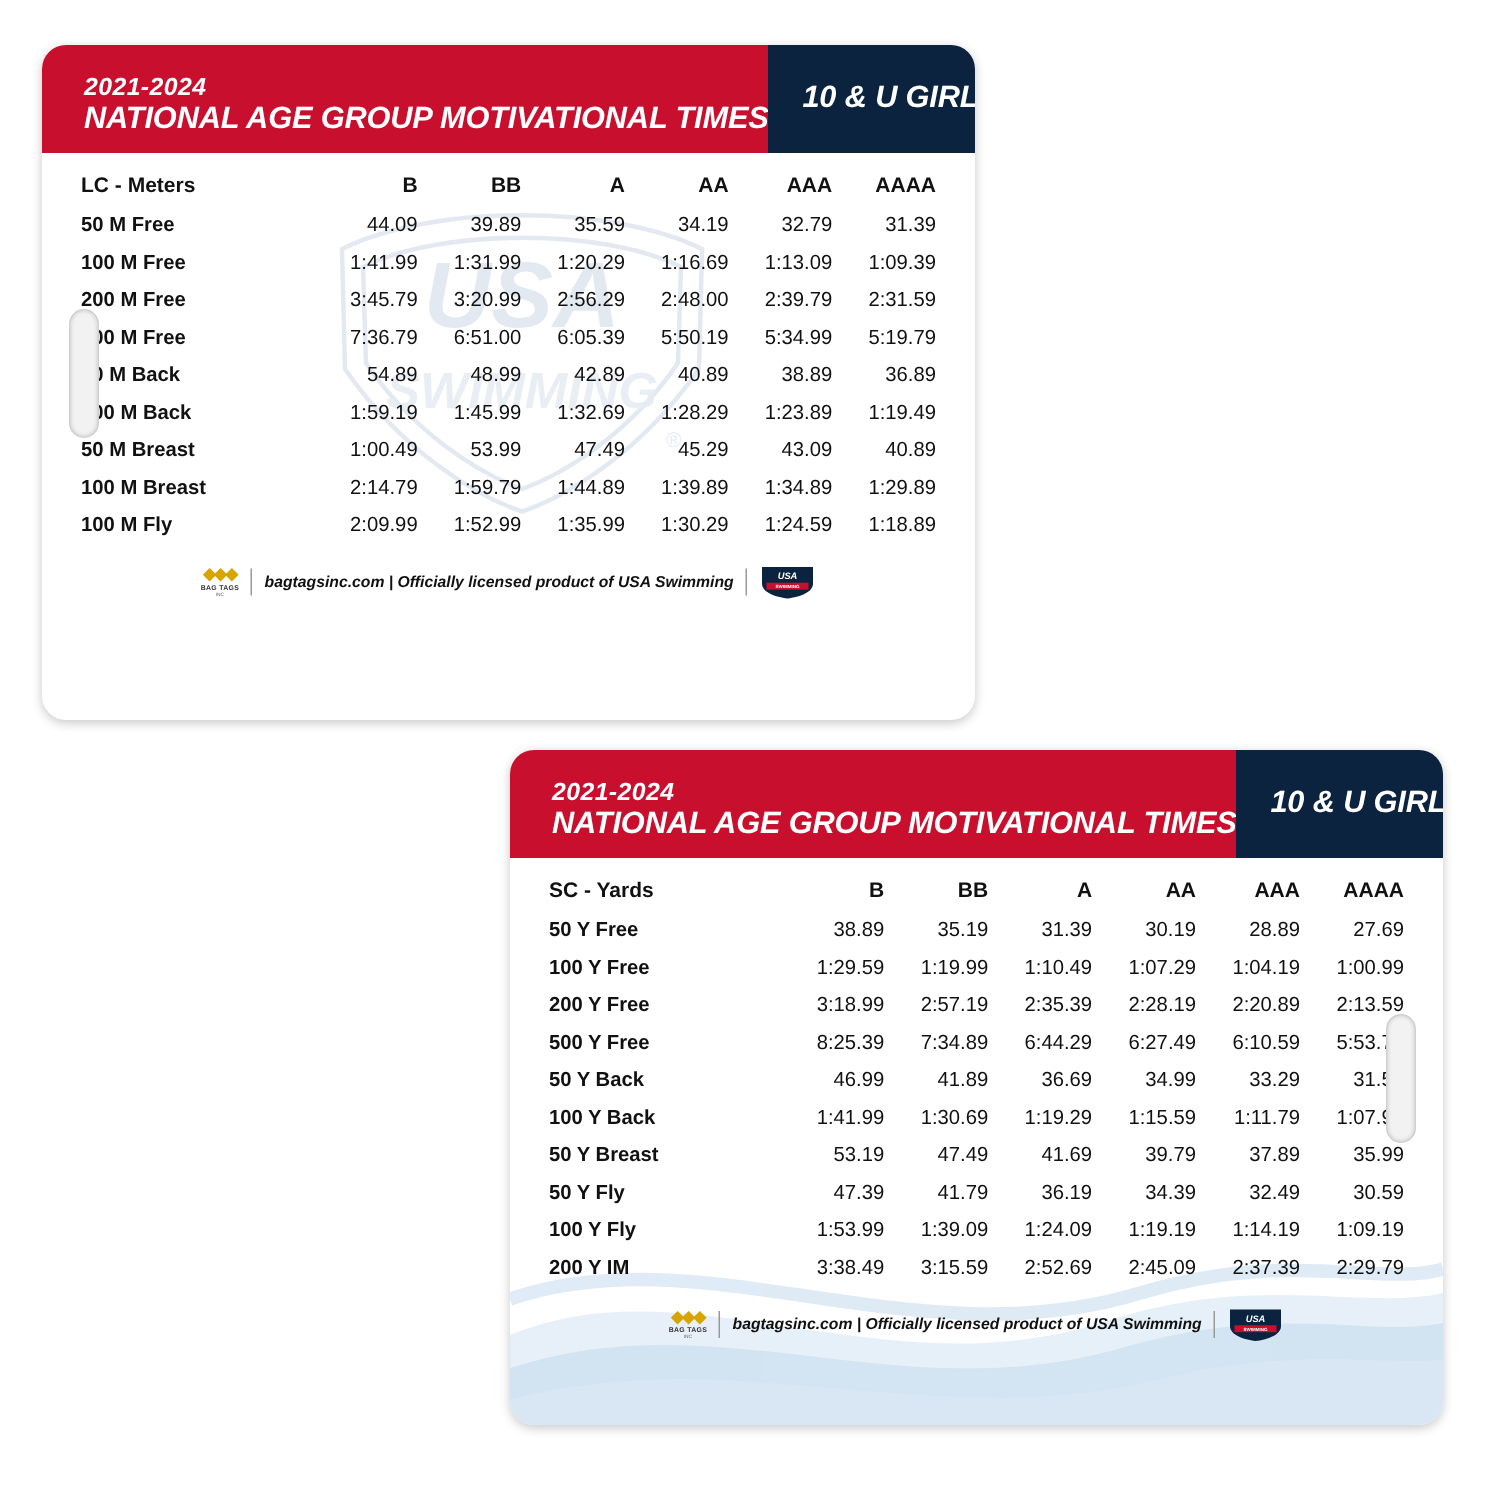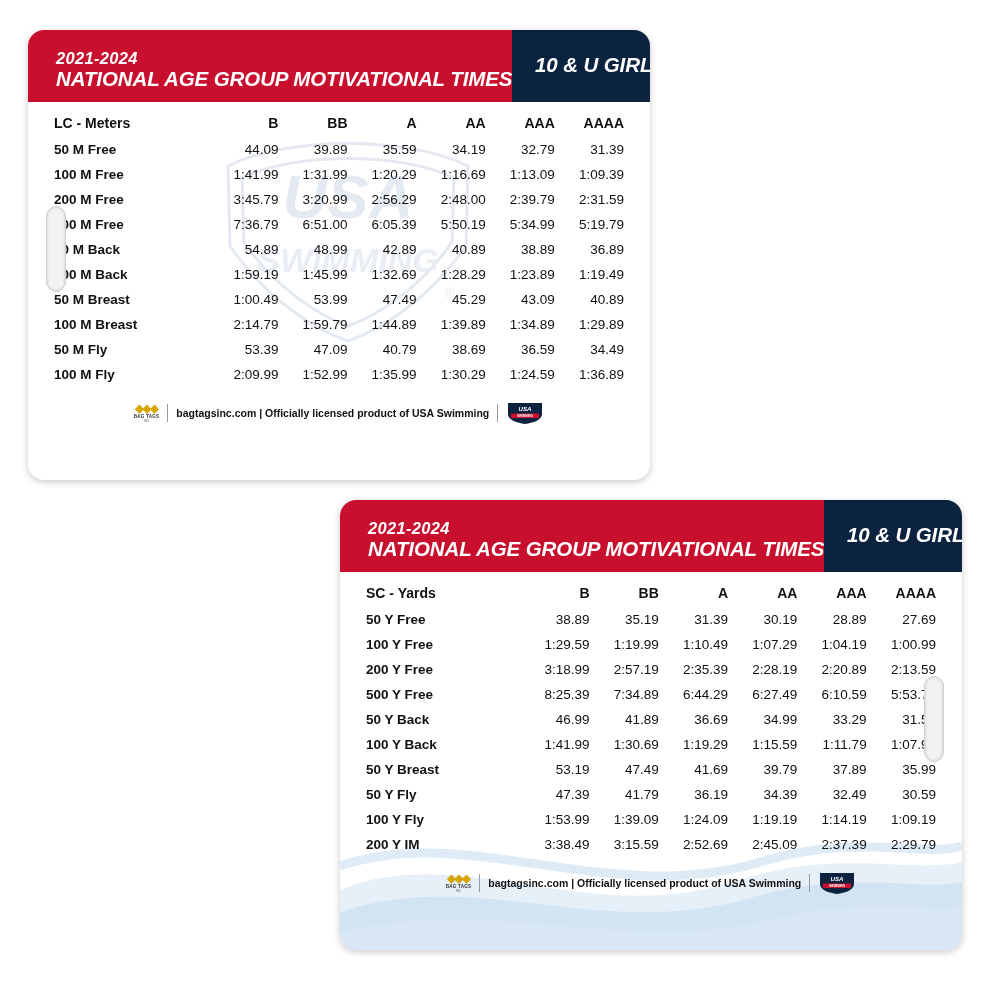--- a/index.html
+++ b/index.html
@@ -138,20 +138,21 @@
     display: flex;
     align-items: center;
     justify-content: center;
     gap: 8px;
   }
   .footer-text {
     font-size: 10.5px;
     font-weight: bold;
     color: #111111;
     white-space: nowrap;
+    font-style: italic;
   }
   .bagtags-logo {
     display: flex;
     flex-direction: column;
     align-items: center;
     line-height: 1;
   }
   .bagtags-logo .bt-mark {
     font-size: 11px;
     color: #d8a400;
@@ -296,36 +297,27 @@
           <tr>
             <td class="col-event">100 M Breast</td>
             <td class="col-std">2:14.79</td>
             <td class="col-std">1:59.79</td>
             <td class="col-std">1:44.89</td>
             <td class="col-std">1:39.89</td>
             <td class="col-std">1:34.89</td>
             <td class="col-std">1:29.89</td>
           </tr>
           <tr>
-            <td class="col-event">50 M Fly</td>
-            <td class="col-std">53.39</td>
-            <td class="col-std">47.09</td>
-            <td class="col-std">40.79</td>
-            <td class="col-std">38.69</td>
-            <td class="col-std">36.59</td>
-            <td class="col-std">34.49</td>
-          </tr>
-          <tr>
             <td class="col-event">100 M Fly</td>
             <td class="col-std">2:09.99</td>
             <td class="col-std">1:52.99</td>
             <td class="col-std">1:35.99</td>
             <td class="col-std">1:30.29</td>
             <td class="col-std">1:24.59</td>
-            <td class="col-std">1:36.89</td>
+            <td class="col-std">1:18.89</td>
           </tr>
         </tbody>
       </table>
     </div>
 
     <div class="footer">
       <div class="bagtags-logo">
         <div class="bt-mark">◆◆◆</div>
         <div class="bt-name">BAG TAGS</div>
         <div class="bt-sub">INC</div>

